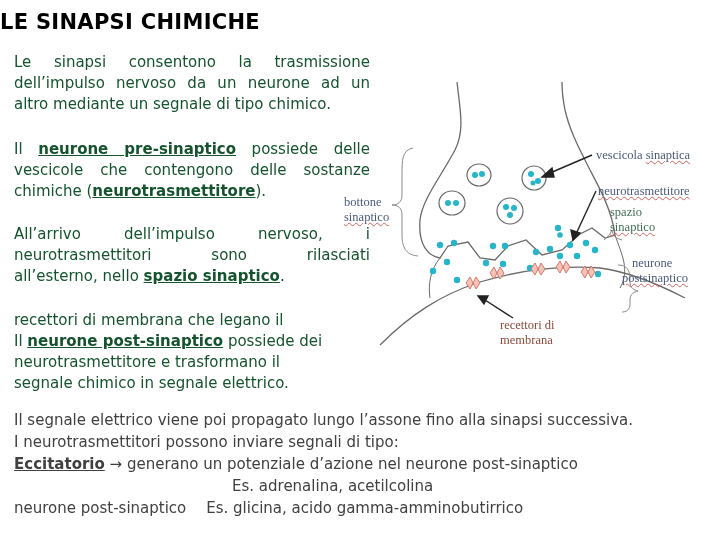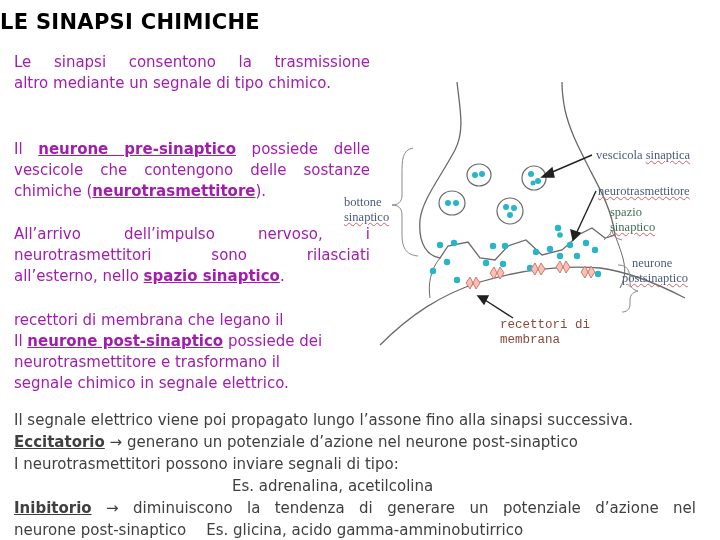--- a/index.html
+++ b/index.html
@@ -5,39 +5,40 @@
   html, body { margin: 0; padding: 0; }
   body {
     width: 720px; height: 540px; background: #ffffff; position: relative; overflow: hidden;
     font-family: "DejaVu Sans", sans-serif; color: #000;
   }
   .title {
     position: absolute; top: 10px; left: 0; width: 720px; text-align: left;
     font-family: "DejaVu Sans", sans-serif; font-size: 21px; font-weight: bold; letter-spacing: 0.3px;
   }
   .para {
-    position: absolute; left: 14px; font-size: 15px; line-height: 21px; color: #a21caf;
+    position: absolute; left: 14px; font-size: 15px; line-height: 21px; color: #14532d;
   }
   .line { display: block; }
   .jline { display: block; text-align: justify; text-align-last: justify; }
   .term { font-weight: bold; text-decoration: underline; }
   .bottom { position: absolute; left: 14px; width: 682px; font-size: 15px; line-height: 22px; color: #404040; }
   .diagram { position: absolute; left: 330px; top: 60px; width: 390px; height: 300px; }
   .lbl { position: absolute; font-family: "Liberation Serif", serif; font-size: 12.5px; line-height: 15px; color: #4a5a7a; }
   .lbl-green { color: #3f6e55; }
-  .lbl-red { color: #8a4a3a; font-family: Liberation Mono, monospace; }
+  .lbl-red { color: #8a4a3a; }
   .ul-wavy { text-decoration: underline wavy #d06060; text-decoration-thickness: 1px; }
 </style>
 </head>
 <body>
 
 <div class="title">LE SINAPSI CHIMICHE</div>
 
 <div class="para" style="top:52px; width:356px;">
   <span class="jline">Le sinapsi consentono la trasmissione</span>
+  <span class="jline">dell’impulso nervoso da un neurone ad un</span>
   <span class="line">altro mediante un segnale di tipo chimico.</span>
 </div>
 
 <div class="para" style="top:139px; width:356px;">
   <span class="jline"><span>Il </span><span class="term">neurone pre-sinaptico</span><span> possiede delle</span></span>
   <span class="jline">vescicole che contengono delle sostanze</span>
   <span class="line"><span>chimiche (</span><span class="term">neurotrasmettitore</span><span>).</span></span>
 </div>
 
 <div class="para" style="top:224px; width:356px;">
@@ -48,24 +49,23 @@
 
 <div class="para" style="top:310px; width:340px;">
   <span class="line">recettori di membrana che legano il</span>
   <span class="line"><span>Il </span><span class="term">neurone post-sinaptico</span><span> possiede dei</span></span>
   <span class="line">neurotrasmettitore e trasformano il</span>
   <span class="line">segnale chimico in segnale elettrico.</span>
 </div>
 
 <div class="bottom" style="top:409px;">
   <span class="line">Il segnale elettrico viene poi propagato lungo l’assone fino alla sinapsi successiva.</span>
+  <span class="line">I neurotrasmettitori possono inviare segnali di tipo:</span>
   <span class="line"><span class="term">Eccitatorio</span> <span>→</span><span> generano un potenziale d’azione nel neurone post-sinaptico</span></span>
-  <span class="line">I neurotrasmettitori possono inviare segnali di tipo:</span>
   <span class="line" style="padding-left:218px;">Es. adrenalina, acetilcolina</span>
-  <span class="jline"><span class="term">Inibitorio</span> <span>→</span><span> diminuiscono la tendenza di generare un potenziale d’azione nel</span></span>
   <span class="line"><span>neurone post-sinaptico</span><span style="display:inline-block; width:20px;"></span><span>Es. glicina, acido gamma-amminobutirrico</span></span>
 </div>
 
 <div class="diagram">
   <svg width="390" height="300" viewBox="0 0 390 300">
 
     <path d="M127,22 C130,50 135,70 125,90 C110,118 92,140 90,160 C88,185 98,196 110,198 L118,186 L138,182 L150,198 L165,200 L178,186 L196,180 L212,195 L232,190 L250,174 L262,168 L275,178 L285,175 C282,150 268,125 260,110 C250,90 240,72 235,50 C233,40 232,30 232,22" fill="none" stroke="#6a6a6a" stroke-width="1.3"></path>
 
     <path d="M110,198 C100,210 98,225 100,238" fill="none" stroke="#6a6a6a" stroke-width="1"></path>
     <path d="M285,175 C292,195 300,210 290,228" fill="none" stroke="#6a6a6a" stroke-width="1"></path>

